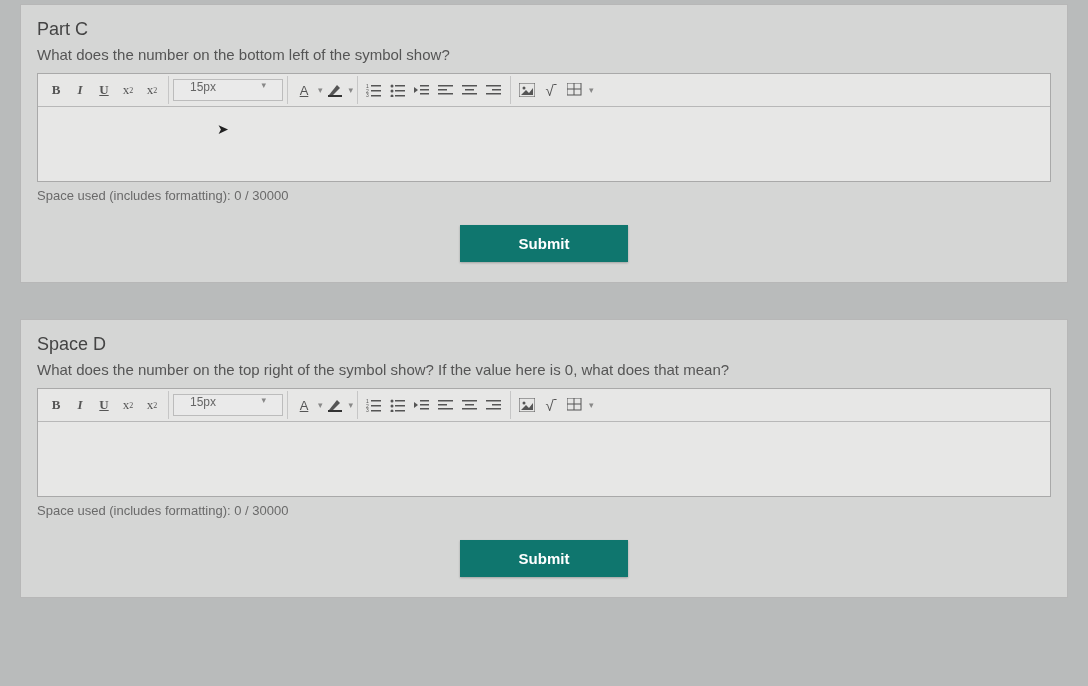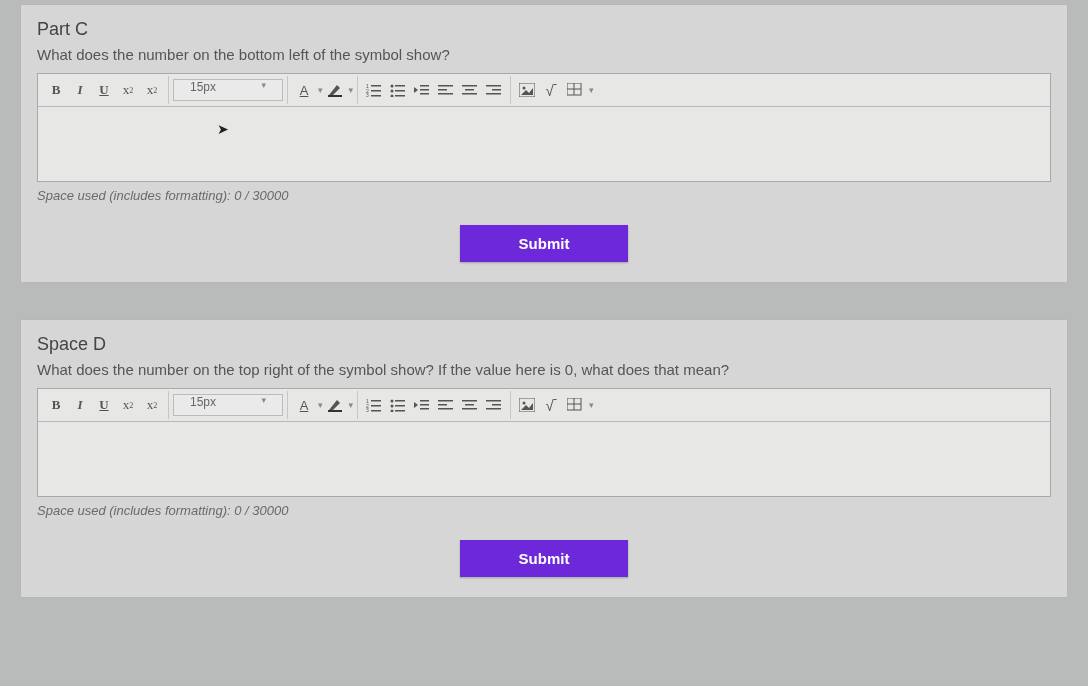--- a/index.html
+++ b/index.html
@@ -93,29 +93,28 @@
     border: none;
     outline: none;
     padding: 8px;
     font-size: 14px;
     resize: none;
   }
   .space-used {
     font-size: 13px;
     color: #6a6a6a;
     margin-top: 6px;
-    font-style: italic;
   }
   .submit-row {
     display: flex;
     justify-content: center;
     margin-top: 22px;
   }
   .submit-btn {
-    background: #6d28d9;
+    background: #0f766e;
     color: #fff;
     font-weight: 700;
     font-size: 15px;
     border: none;
     padding: 10px 59px;
     cursor: pointer;
     box-shadow: 0 1px 2px rgba(0,0,0,0.25);
   }
   .cursor-arrow {
     position: absolute;

